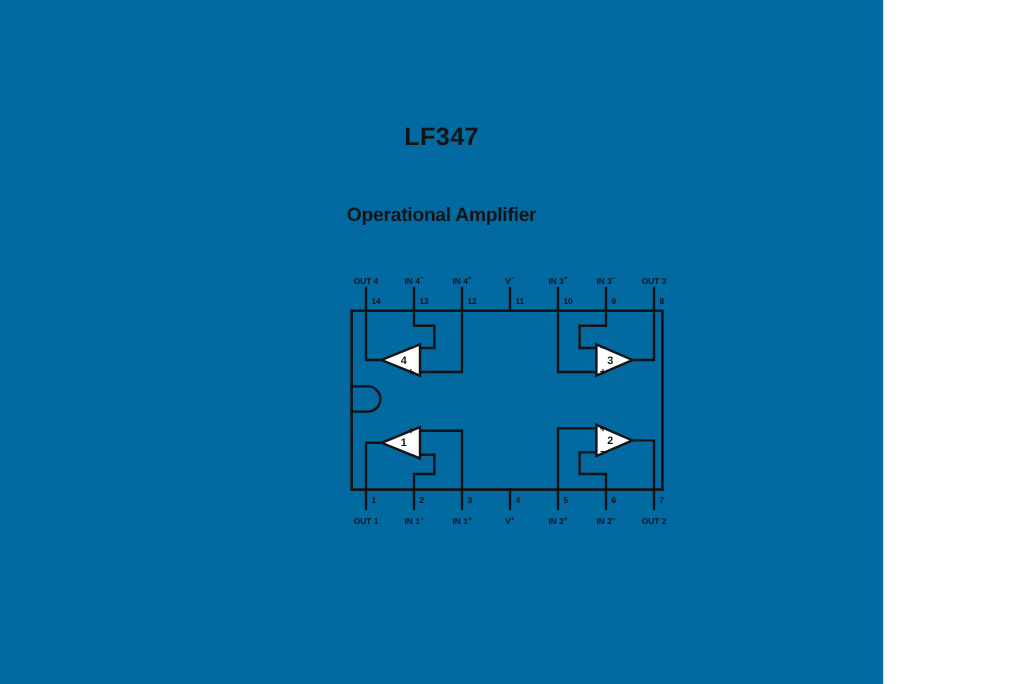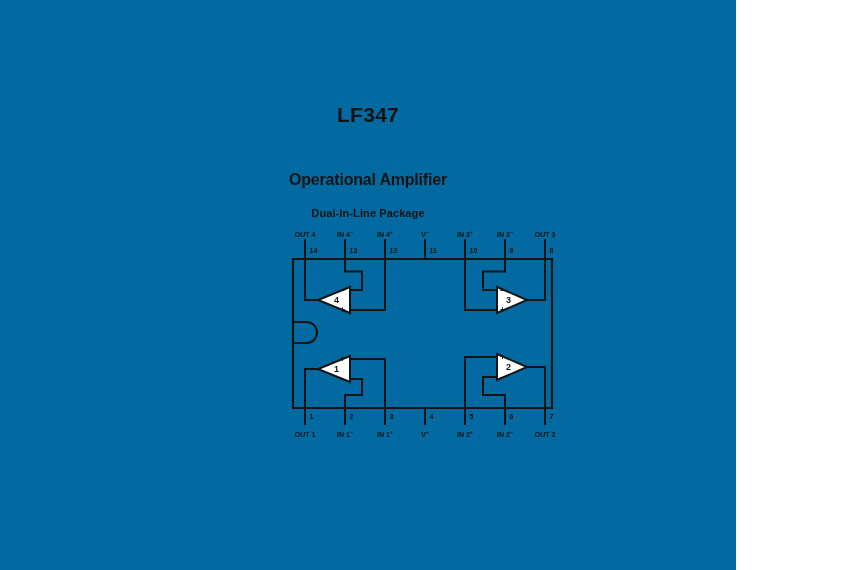--- a/index.html
+++ b/index.html
@@ -17,21 +17,20 @@
   #pkg{top:207px;font-size:11px;letter-spacing:.1px;}
   #pinout{position:absolute;left:0;top:0;width:855px;height:570px;}
   #pinout text{font-family:"Liberation Sans",sans-serif;font-weight:bold;fill:#141414;}
 </style>
 </head>
 <body>
 
 <div class="stage">
   <div id="title" class="t">LF347</div>
   <div id="sub2" class="t">Operational Amplifier</div>
-  <div id="pkg" class="t">Dual-In-Line Package</div>
   <svg id="pinout" viewBox="0 0 855 570" xmlns="http://www.w3.org/2000/svg">
       <path d="M293,259 H552 V408 H293 Z" fill="none" stroke="#141414" stroke-width="2.2" stroke-linecap="square"></path>
       <path d="M293,322 H306.5 A10.5,10.5 0 0 1 306.5,343 H293" fill="none" stroke="#141414" stroke-width="2" stroke-linecap="square"></path>
       <path d="M305,240 V259" fill="none" stroke="#141414" stroke-width="2" stroke-linecap="square"></path>
       <text x="309.5" y="253" text-anchor="start" font-size="7">14</text>
       <text x="305" y="236.5" text-anchor="middle" font-size="7">OUT 4</text>
       <path d="M345,240 V259" fill="none" stroke="#141414" stroke-width="2" stroke-linecap="square"></path>
       <text x="349.5" y="253" text-anchor="start" font-size="7">13</text>
       <text x="345" y="236.5" text-anchor="middle" font-size="7">IN 4<tspan dy="-3" font-size="5.2">−</tspan></text>
       <path d="M385,240 V259" fill="none" stroke="#141414" stroke-width="2" stroke-linecap="square"></path>

